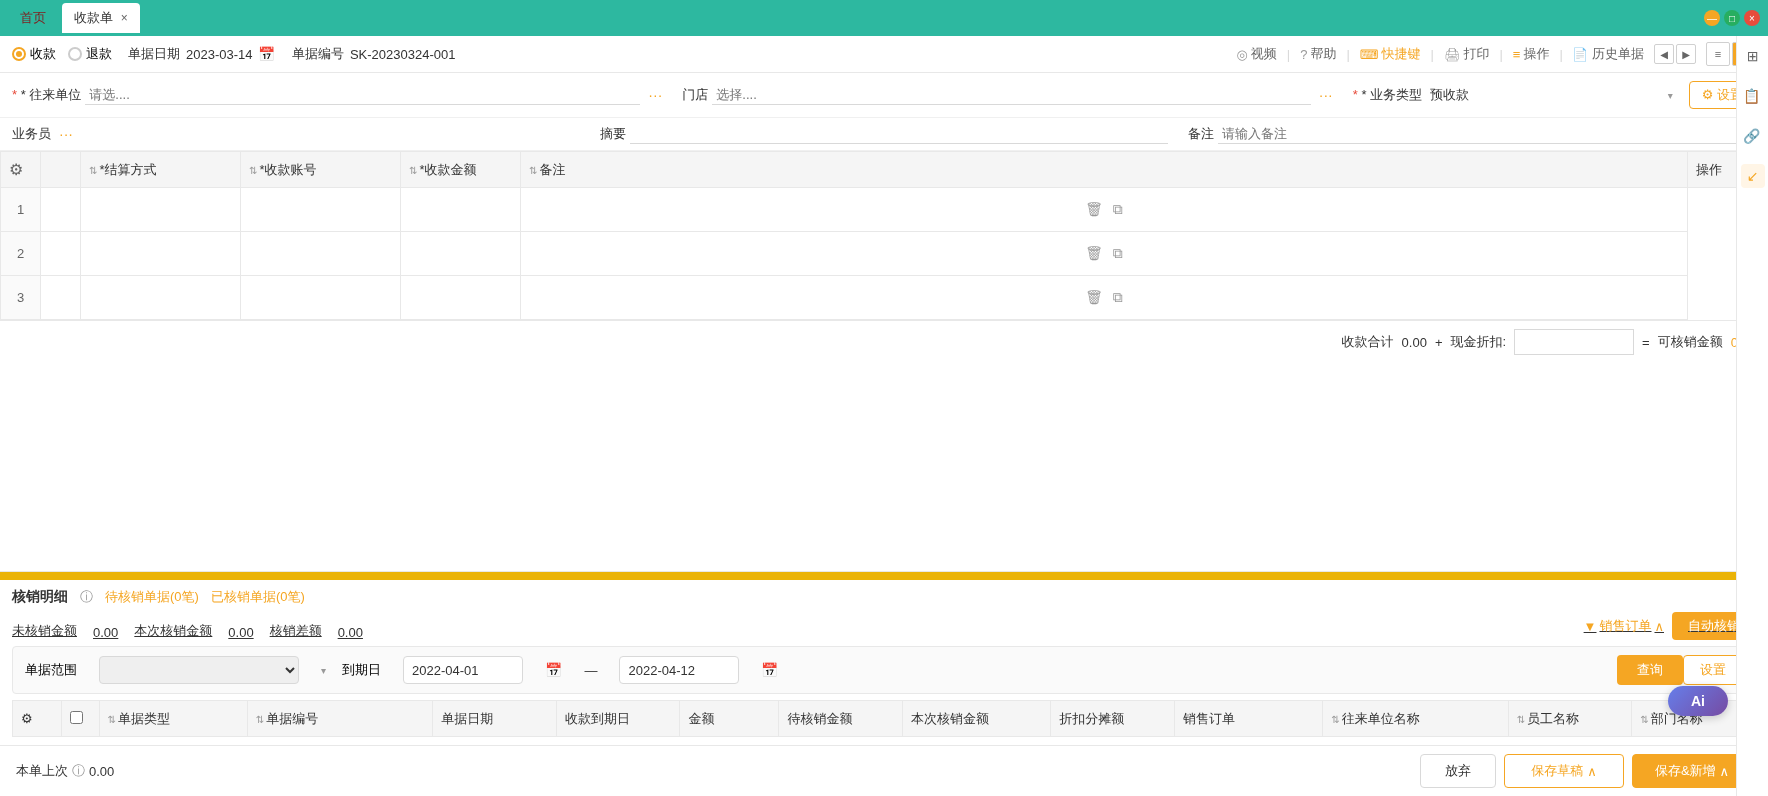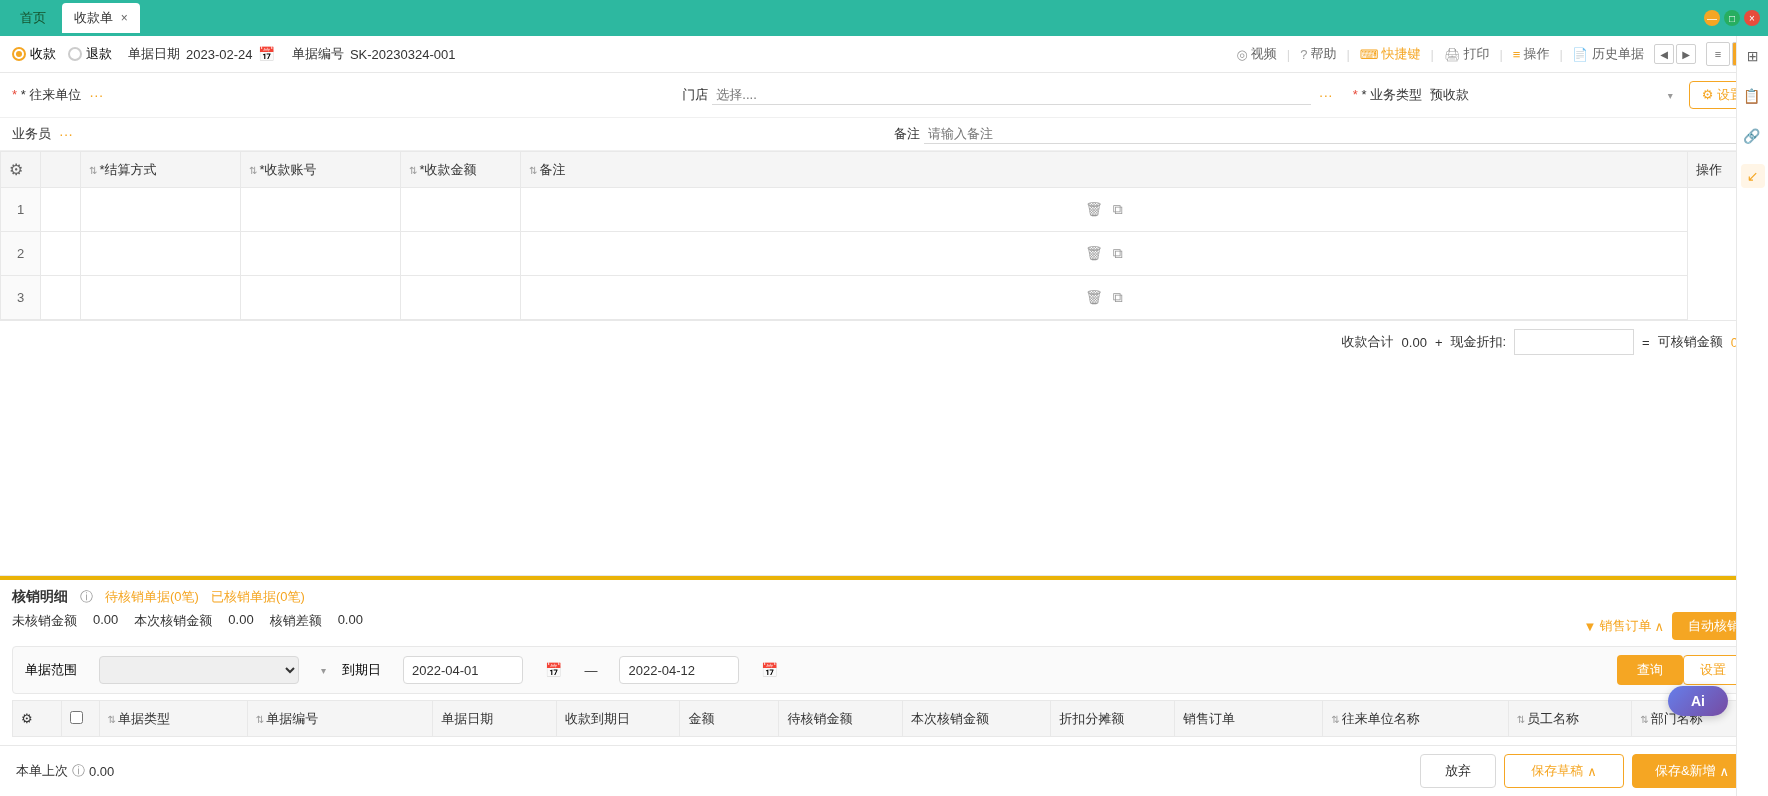--- a/index.html
+++ b/index.html
@@ -9,21 +9,21 @@
     .top-nav {
       display: flex;
       align-items: center;
       background: #2db8a0;
       height: 36px;
       padding: 0 8px;
       gap: 4px;
     }
     .nav-tab {
       padding: 6px 12px;
-      color: #14532d;
+      color: #7f1d1d;
       cursor: pointer;
       border-radius: 4px 4px 0 0;
       font-size: 13px;
     }
     .nav-tab.active {
       background: #fff;
       color: #333;
     }
     .nav-tab-close {
       color: #666;
@@ -191,40 +191,41 @@
       border-top: 1px solid #e8e8e8;
       font-size: 13px;
       color: #333;
     }
     .total-highlight { color: #f5a623; font-weight: 500; }
     .total-input { border: 1px solid #d9d9d9; width: 120px; height: 26px; padding: 0 6px; outline: none; font-size: 13px; }
 
     
     .verify-section {
       background: #fff;
-      border-top: 4px solid #eab308;
+      border-top: 8px solid #eab308;
       padding: 8px 12px;
       display: flex;
       flex-direction: column;
       gap: 6px;
     }
     .verify-header {
       display: flex;
       align-items: center;
       gap: 12px;
     }
     .verify-title { font-size: 14px; font-weight: 600; color: #333; }
     .verify-info-icon { color: #999; cursor: pointer; font-size: 13px; }
     .verify-tab { color: #f5a623; cursor: pointer; font-size: 13px; }
     .verify-stats {
       display: flex;
-      align-items: flex-start;
+      align-items: flex-end;
       gap: 16px;
       font-size: 13px;
       color: #333;
+      text-decoration: underline;
     }
     .verify-stats-right {
       margin-left: auto;
       display: flex;
       align-items: center;
       gap: 8px;
     }
     .filter-btn { color: #f5a623; cursor: pointer; font-size: 13px; display: flex; align-items: center; gap: 3px; }
     .auto-clear-btn {
       padding: 5px 16px;
@@ -443,21 +444,21 @@
         <span>收款</span>
       </div>
       <div class="radio-item">
         <div class="radio-dot"></div>
         <span>退款</span>
       </div>
     </div>
 
     <div class="toolbar-field">
       <span class="field-label">单据日期</span>
-      <span class="toolbar-date">2023-02-24</span>
+      <span class="toolbar-date">2023-03-14</span>
       <span class="toolbar-icon">📅</span>
     </div>
 
     <div class="toolbar-field">
       <span class="field-label">单据编号</span>
       <span class="toolbar-date">SK-20230324-001</span>
     </div>
 
     <div class="toolbar-actions">
       <span>
@@ -493,20 +494,21 @@
       <div class="view-toggle">
         <div class="view-btn inactive">≡</div>
         <div class="view-btn" style="background:#f5a623">⊞</div>
       </div>
     </div>
   </div>
 
   <div class="form-row">
     <div class="form-field">
       <label><span class="req">*</span> <span style="margin-left:0">* 往来单位</span></label>
+      <input class="form-input" type="text" placeholder="请选...." style="">
       <span class="more-btn">···</span>
     </div>
 
     <div class="form-field">
       <label>门店</label>
       <input class="form-input" type="text" placeholder="选择...." style="">
       <span class="more-btn">···</span>
     </div>
 
     <div class="form-field" style="max-width:320px">
@@ -517,20 +519,24 @@
 
     <button class="setting-btn">⚙ 设置</button>
   </div>
 
   <div class="form-row2">
     <div class="form-field">
       <label>业务员</label>
       <span class="more-btn">···</span>
     </div>
 
+    <div class="form-field">
+      <label>摘要</label>
+      <input class="remark-input" type="text" style="">
+    </div>
 
     <div class="form-field">
       <label>备注</label>
       <input class="remark-input" type="text" placeholder="请输入备注" style="">
     </div>
   </div>
 
   <div class="table-section">
     <table class="data-table">
       <thead>

